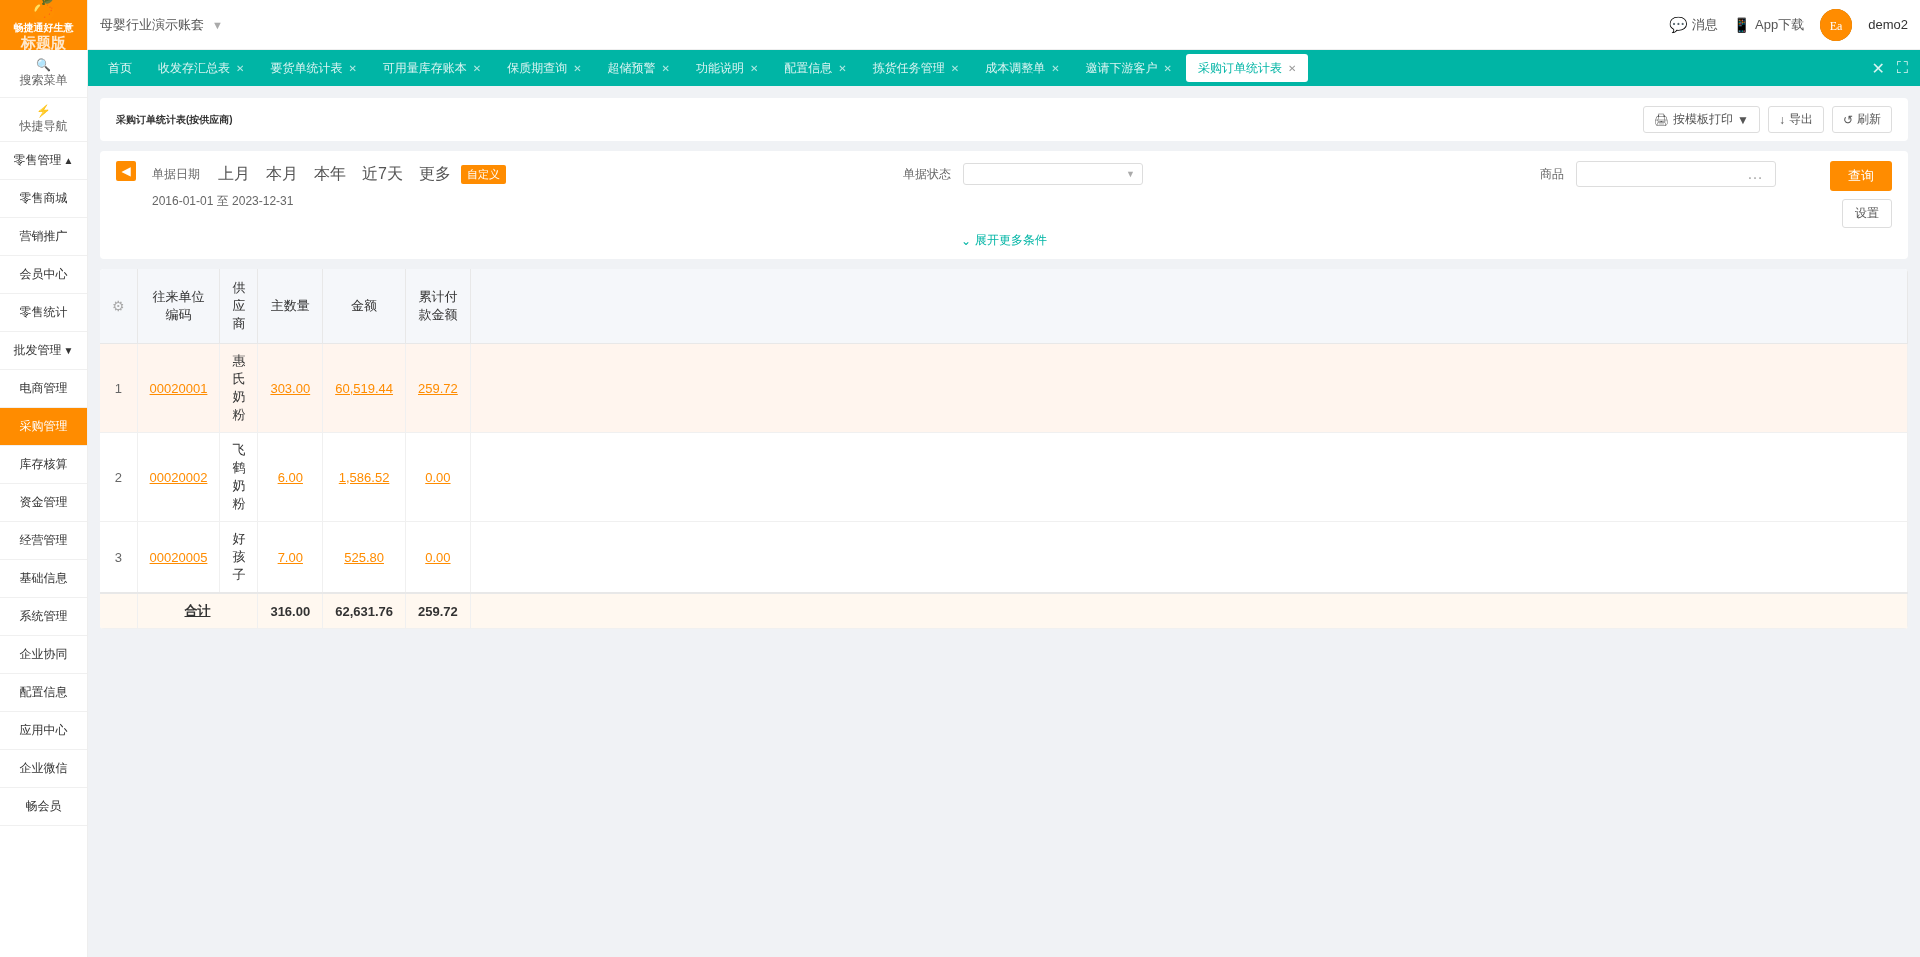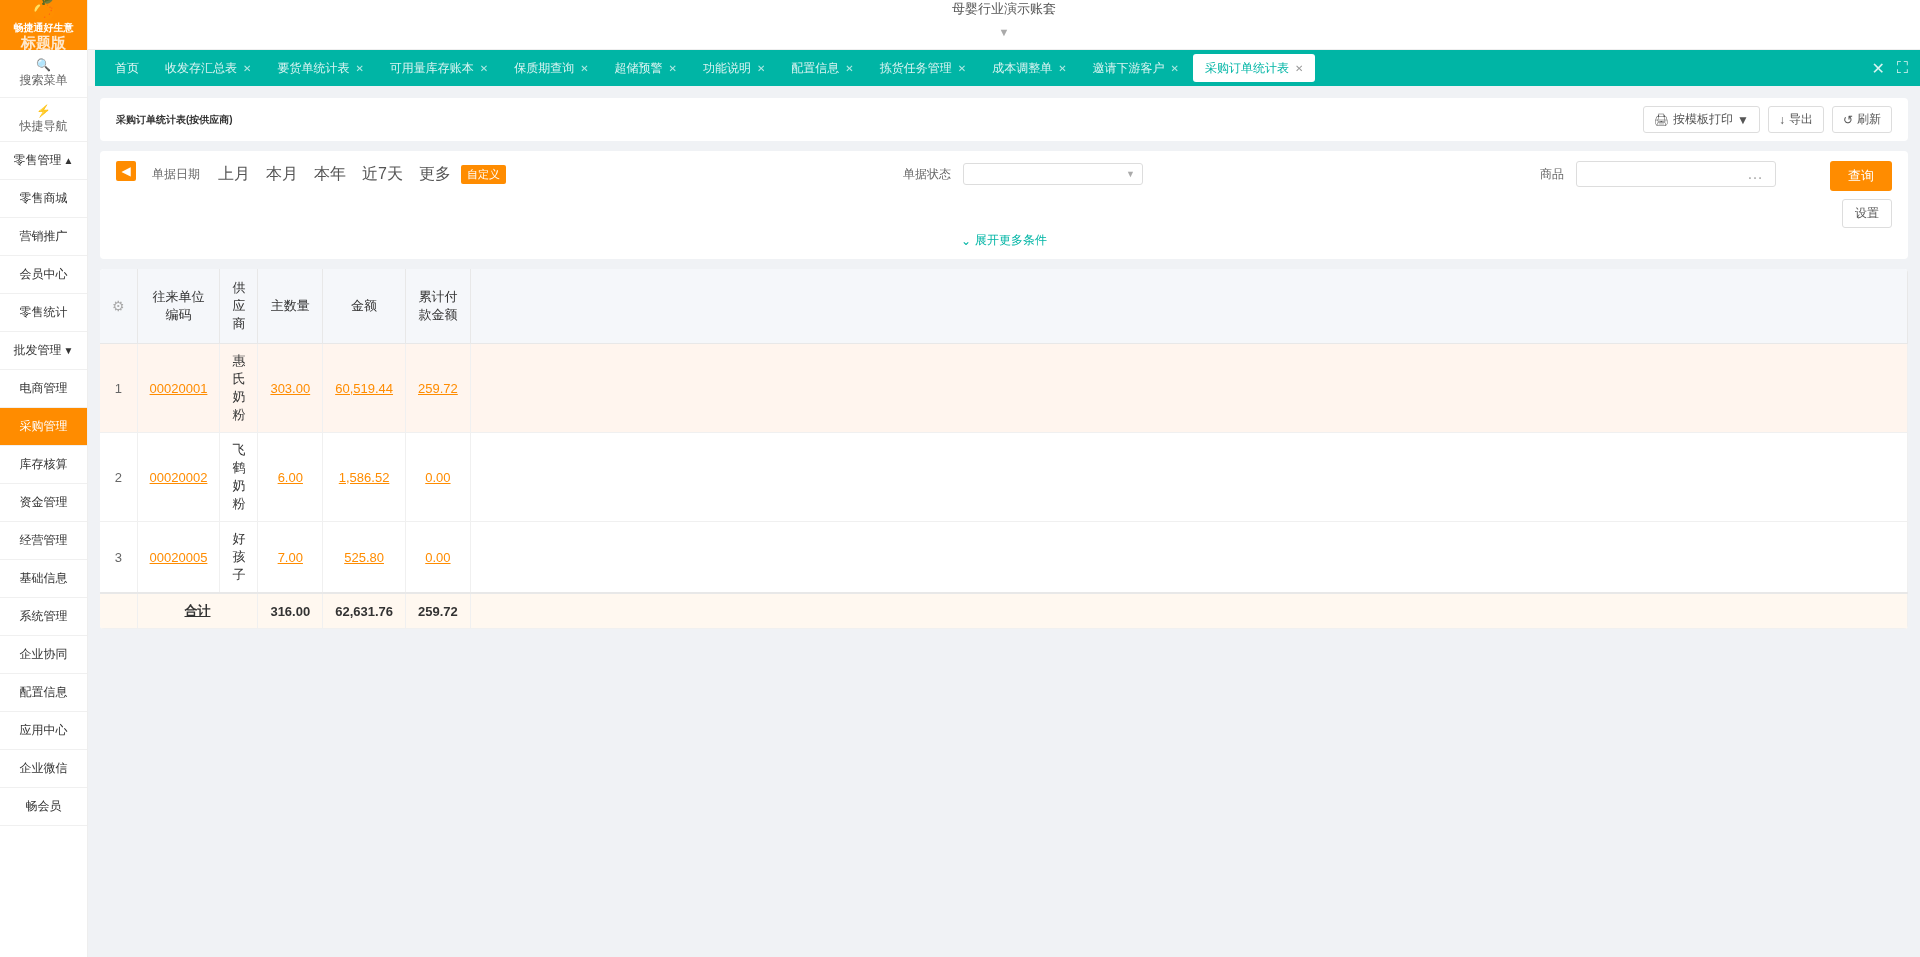--- a/index.html
+++ b/index.html
@@ -12,28 +12,28 @@
     .sidebar-search { padding: 8px 4px; text-align: center; color: #666; font-size: 12px; cursor: pointer; border-bottom: 1px solid #f0f0f0; }
     .sidebar-nav { padding: 6px 4px; text-align: center; color: #666; font-size: 12px; cursor: pointer; border-bottom: 1px solid #f0f0f0; }
     .sidebar-item { padding: 10px 4px; text-align: center; color: #333; font-size: 12px; cursor: pointer; border-bottom: 1px solid #f0f0f0; display: flex; align-items: center; justify-content: center; gap: 2px; }
     .sidebar-item.active { background: #ff8c00; color: white; }
     .sidebar-item .arrow { font-size: 10px; }
 
     
     .main { flex: 1; display: flex; flex-direction: column; min-width: 0; }
 
     
-    .topbar { height: 50px; background: #fff; display: flex; align-items: center; padding: 0 12px; border-bottom: 1px solid #eee; gap: 8px; flex-direction: column; }
+    .topbar { height: 50px; background: #fff; display: flex; align-items: center; padding: 0 12px; border-bottom: 1px solid #eee; gap: 8px; }
     .topbar-right { display: flex; align-items: center; gap: 16px; }
     .topbar-msg { display: flex; align-items: center; gap: 4px; color: #555; font-size: 13px; cursor: pointer; }
     .topbar-app { display: flex; align-items: center; gap: 4px; color: #555; font-size: 13px; cursor: pointer; }
     .topbar-avatar { width: 32px; height: 32px; border-radius: 50%; background: #a16207; display: flex; align-items: center; justify-content: center; color: white; font-size: 12px; }
 
     
-    .tabbar { height: 36px; background: #00b5a5; display: flex; align-items: center; padding: 0 8px; gap: 2px; overflow-x: auto; flex-shrink: 0; margin-left: 7px; }
+    .tabbar { height: 36px; background: #00b5a5; display: flex; align-items: center; padding: 0 8px; gap: 2px; overflow-x: auto; flex-shrink: 0; }
     .tabbar::-webkit-scrollbar { display: none; }
     .tab { height: 28px; padding: 0 12px; border-radius: 3px; display: flex; align-items: center; gap: 6px; font-size: 12px; color: rgba(255,255,255,0.85); cursor: pointer; white-space: nowrap; }
     .tab.active { background: #fff; color: #00b5a5; }
     .tab .close-btn { font-size: 10px; color: rgba(255,255,255,0.7); cursor: pointer; }
     .tab.active .close-btn { color: #999; }
     .tab-home { color: rgba(255,255,255,0.9); }
     .tabbar-actions { margin-left: auto; display: flex; gap: 4px; }
     .tabbar-action { color: rgba(255,255,255,0.85); cursor: pointer; font-size: 16px; padding: 2px 4px; }
 
     
@@ -283,20 +283,23 @@
                 <option value=""></option>
               </select>
             </div>
             <div style="flex:1;"></div>
             <span class="filter-label">商品</span>
             <div class="filter-input-wrap">
               <input class="filter-input" type="text" style="">
               <span class="dots-btn">…</span>
             </div>
           </div>
+          <div style="display:flex;align-items:center;justify-content:flex-start;gap:4px;margin-top:2px;">
+            <span class="date-range">2016-01-01 至 2023-12-31</span>
+          </div>
         </div>
         <div class="filter-right-actions">
           <button class="btn-query">查询</button>
           <button class="btn-setting">设置</button>
         </div>
       </div>
       <div class="filter-expand">
         <span class="expand-btn">
           <span>⌄</span>
           <span>展开更多条件</span>

